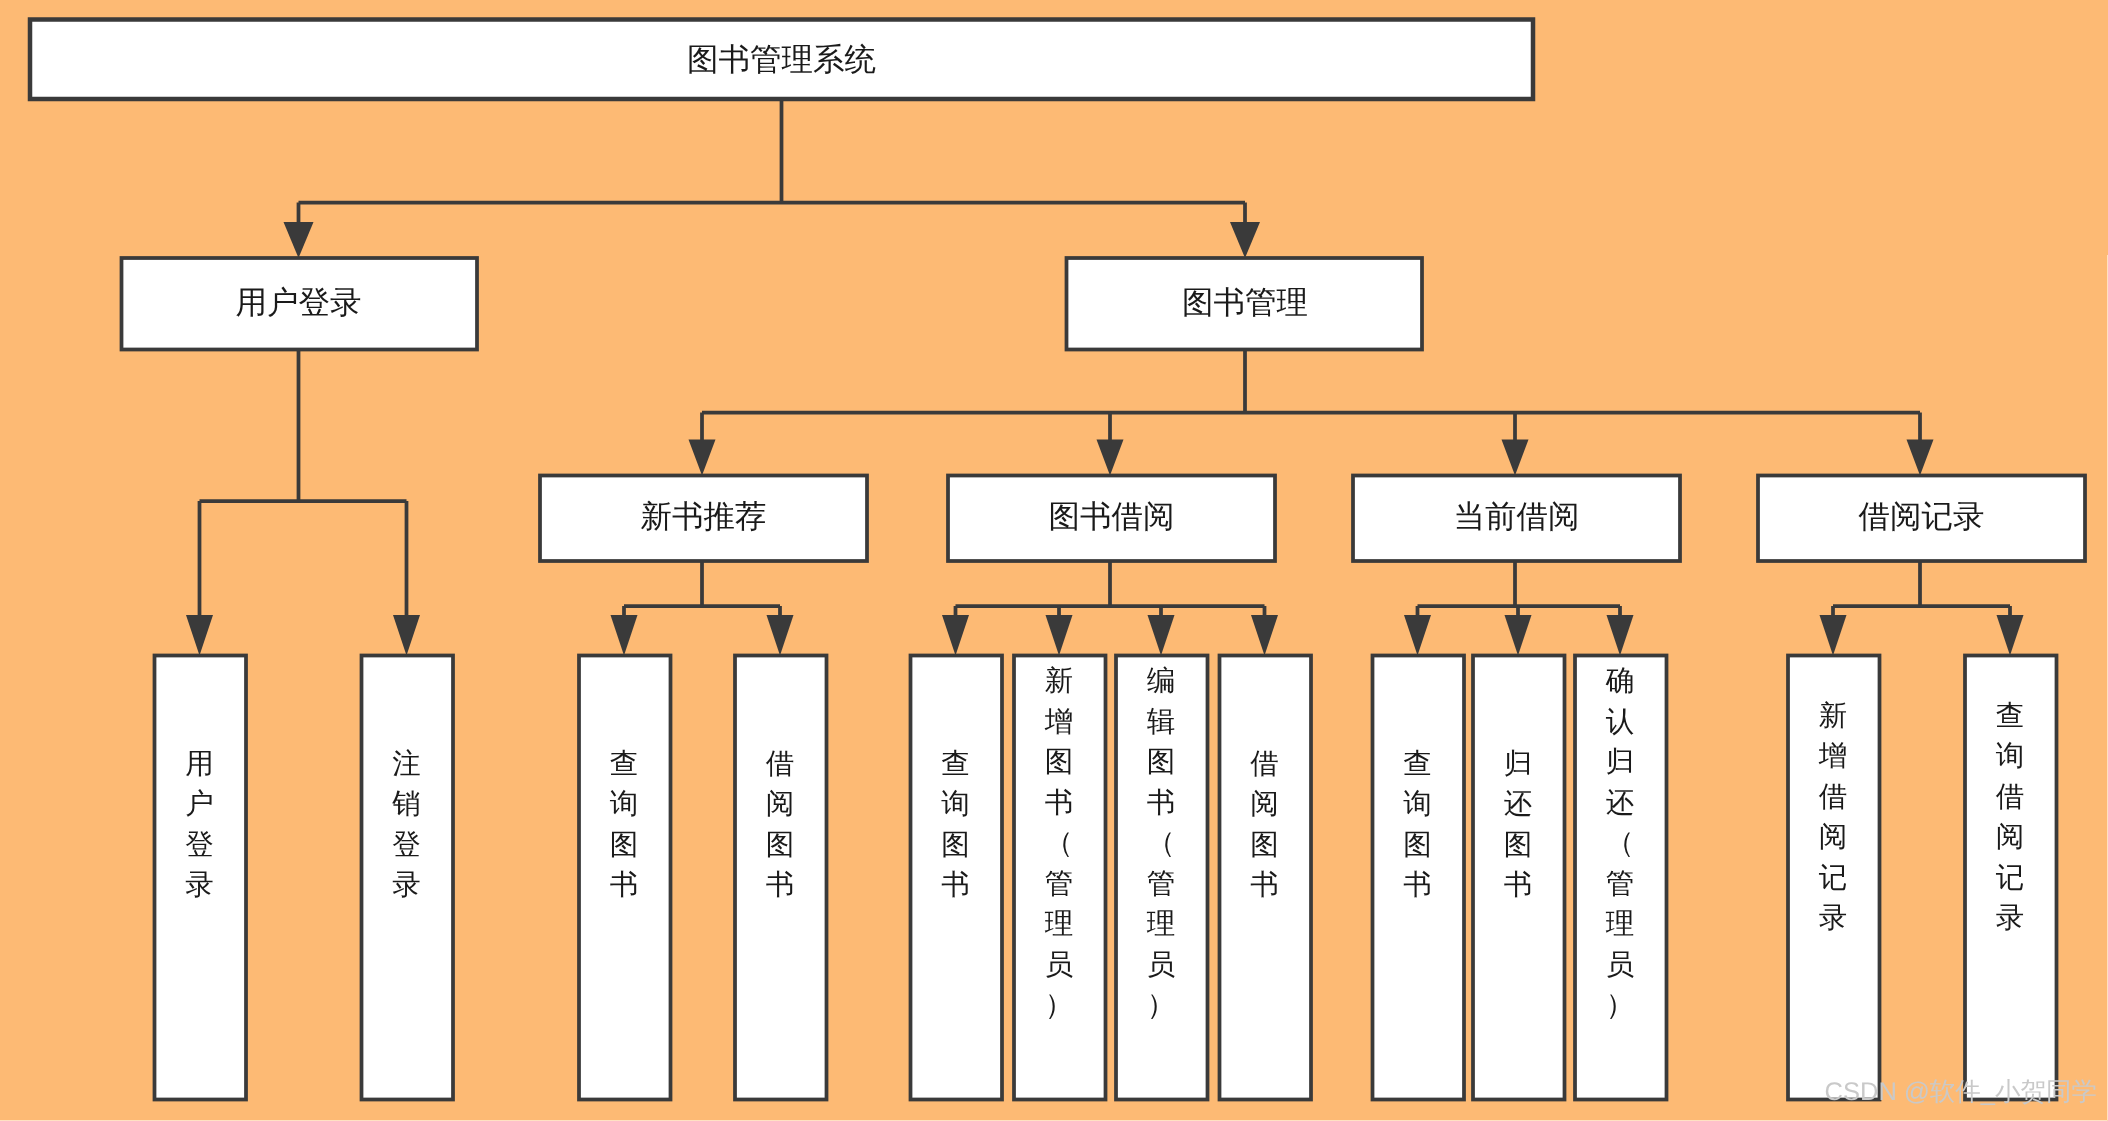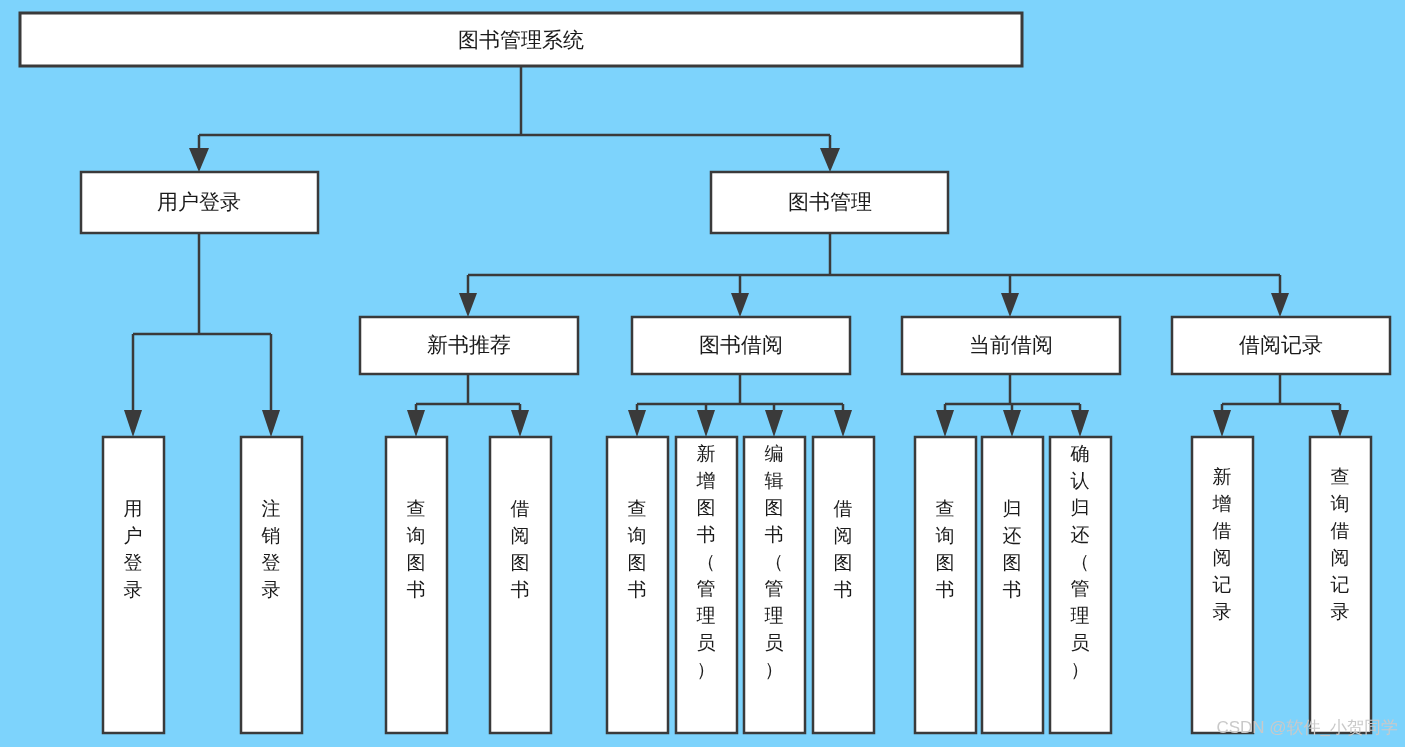--- a/index.html
+++ b/index.html
@@ -7,21 +7,21 @@
     padding: 0;
     background: #ffffff;
   }
   body {
     font-family: "Liberation Sans", "DejaVu Sans", sans-serif;
   }
   #diagram-root {
     position: relative;
     width: 1405px;
     height: 747px;
-    background: #7dd3fc;
+    background: #fdba74;
     overflow: hidden;
   }
   svg#flowchart {
     position: absolute;
     left: 0;
     top: 0;
     width: 1405px;
     height: 747px;
     display: block;
   }

